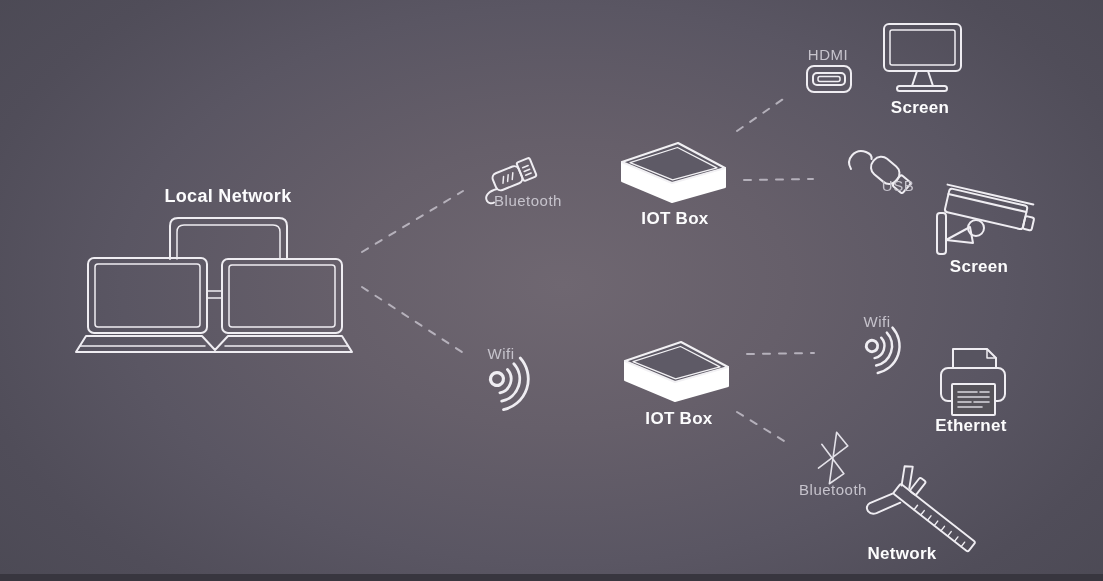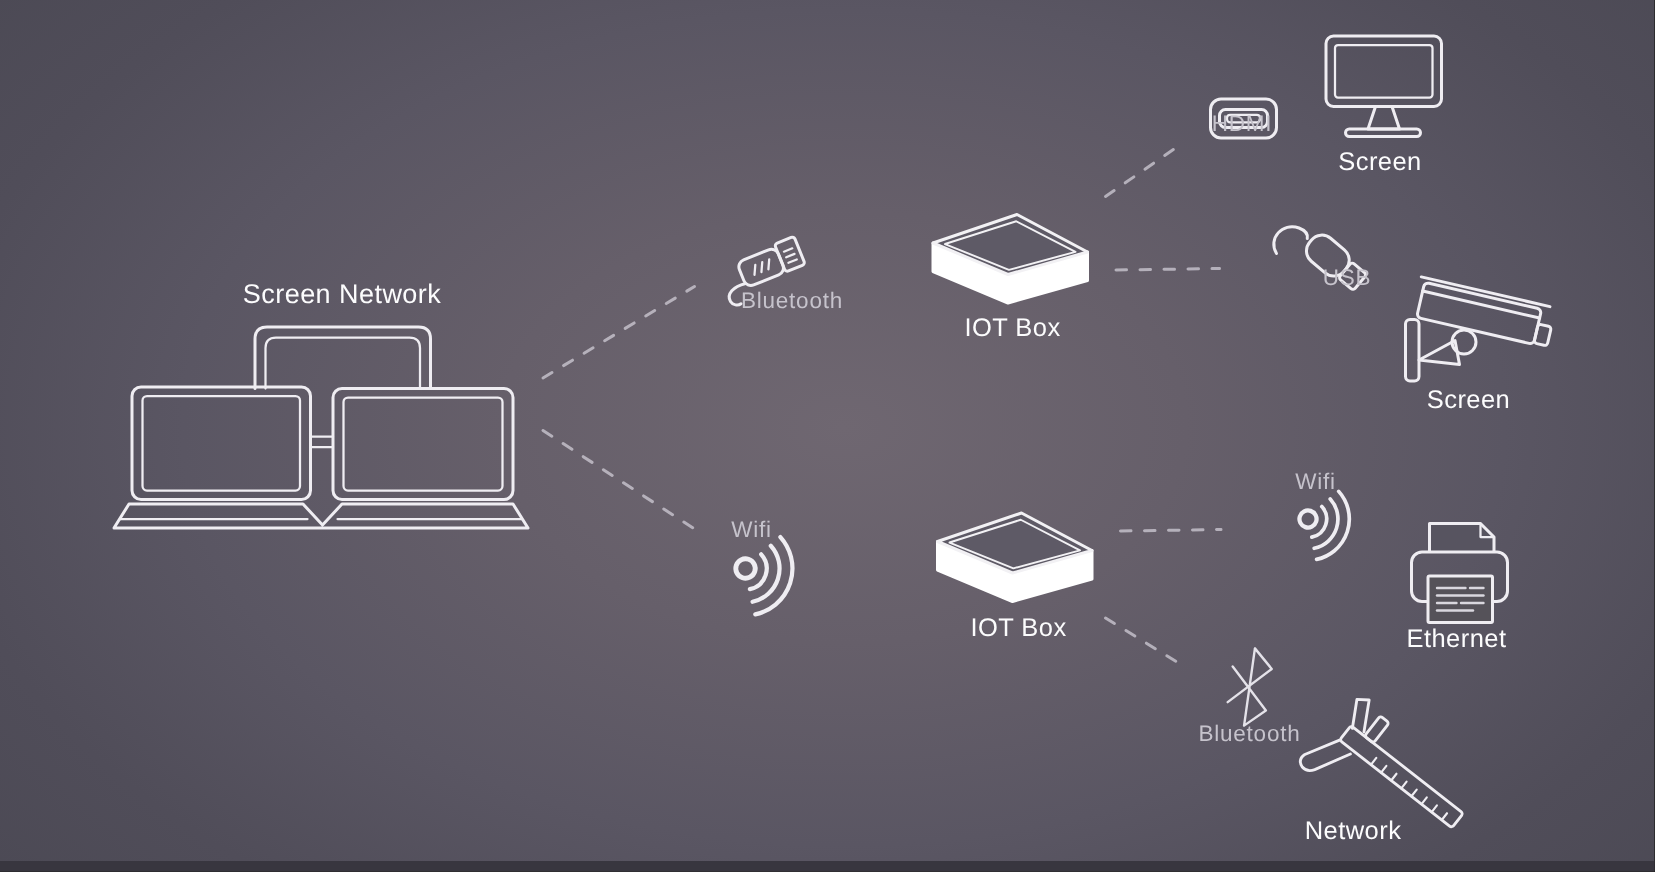--- a/index.html
+++ b/index.html
@@ -17,21 +17,21 @@
     background:#38363f;
   }
   svg.art{position:absolute;left:0;top:0;}
   .lbl{
     position:absolute;
     transform:translateX(-50%);
     white-space:nowrap;
     letter-spacing:.3px;
     user-select:none;
   }
-  .lbl-primary{color:#fcfcfd;font-weight:400;font-size:17px;}
+  .lbl-primary{color:#fcfcfd;font-weight:700;font-size:17px;}
   .lbl-primary.big{font-size:18px;}
   .lbl-secondary{color:#c6c3cc;font-weight:400;font-size:15px;letter-spacing:.5px;}
   .stroke{fill:none;stroke:#efedf2;stroke-width:2;stroke-linecap:round;stroke-linejoin:round;}
   .thin{stroke-width:1.5;}
   .dash{
     fill:none;stroke:#c9c6cf;stroke-width:2;stroke-linecap:round;
     stroke-dasharray:7 9;opacity:.8;
   }
 </style>
 </head>
@@ -168,26 +168,26 @@
         <line x1="60" y1="11" x2="60" y2="5"></line>
         <line x1="69" y1="11" x2="69" y2="5"></line>
         <line x1="78" y1="11" x2="78" y2="5"></line>
         <line x1="87" y1="11" x2="87" y2="5"></line>
         <line x1="96" y1="11" x2="96" y2="5"></line>
         <line x1="105" y1="11" x2="105" y2="5"></line>
       </g>
     </g>
   </svg>
 
-  <div class="lbl lbl-primary big" style="left:228px;top:186px;">Screen Network</div>
+  <div class="lbl lbl-primary big" style="left:228px;top:186px;">Local Network</div>
   <div class="lbl lbl-secondary" style="left:528px;top:192px;">Bluetooth</div>
   <div class="lbl lbl-secondary" style="left:501px;top:345px;">Wifi</div>
   <div class="lbl lbl-primary" style="left:675px;top:209px;">IOT Box</div>
   <div class="lbl lbl-primary" style="left:679px;top:409px;">IOT Box</div>
-  <div class="lbl lbl-secondary" style="left:828px;top:46px;margin-top:28px;">HDMI</div>
+  <div class="lbl lbl-secondary" style="left:828px;top:46px;">HDMI</div>
   <div class="lbl lbl-primary" style="left:920px;top:98px;">Screen</div>
   <div class="lbl lbl-secondary" style="left:898px;top:177px;">USB</div>
   <div class="lbl lbl-primary" style="left:979px;top:257px;">Screen</div>
   <div class="lbl lbl-secondary" style="left:877px;top:313px;">Wifi</div>
   <div class="lbl lbl-primary" style="left:971px;top:416px;">Ethernet</div>
   <div class="lbl lbl-secondary" style="left:820px;top:481px;margin-left:13px;">Bluetooth</div>
   <div class="lbl lbl-primary" style="left:902px;top:544px;">Network</div>
 
   <div class="bottom-bar"></div>
 </div>

